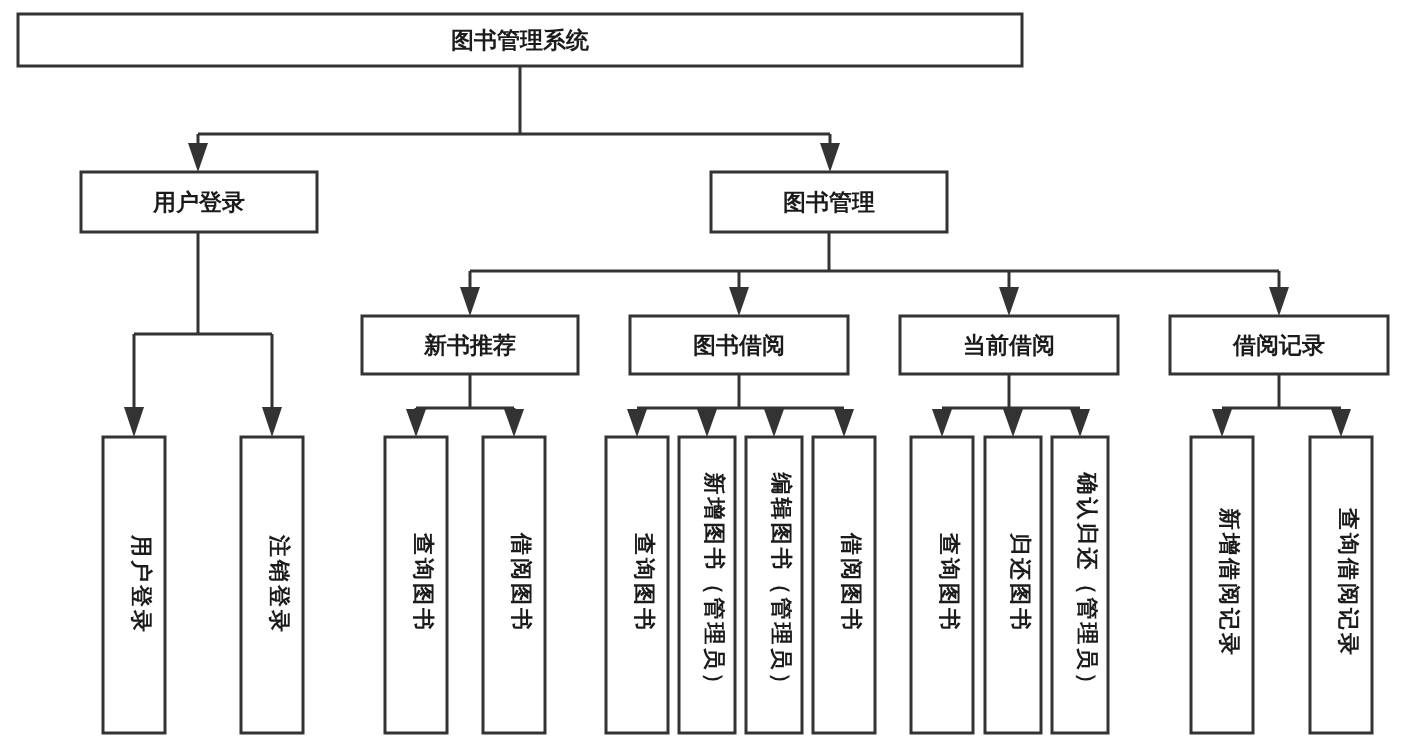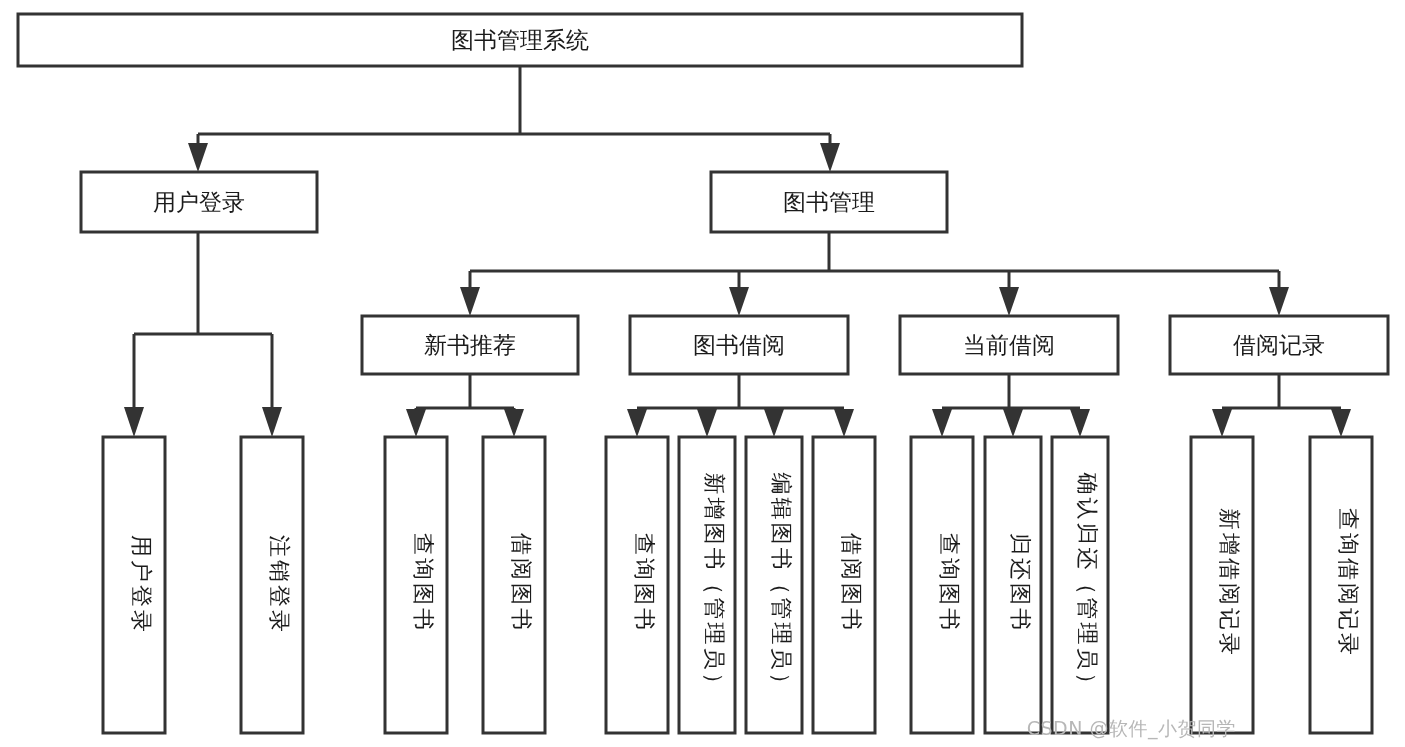--- a/index.html
+++ b/index.html
@@ -12,20 +12,21 @@
     width: 1405px;
     height: 747px;
     font-family: "DejaVu Sans", "Liberation Sans", sans-serif;
     overflow: hidden;
   }
   #diagram-root {
     position: relative;
     width: 1244px;
     height: 747px;
     background: #ffffff;
+    font-weight: bold;
   }
   svg#flowchart {
     display: block;
     width: 1405px;
     height: 747px;
   }
   .node-rect {
     fill: #ffffff;
     stroke: #333333;
     stroke-width: 3;
@@ -221,15 +222,14 @@
       <text class="leaf-label" x="1222" y="583" transform="rotate(90 1222 583)" text-anchor="middle">新增借阅记录</text>
     </g>
 
     <g>
       <rect class="node-rect" x="1310" y="437" width="62" height="296"></rect>
       <text class="leaf-label" x="1341" y="583" transform="rotate(90 1341 583)" text-anchor="middle">查询借阅记录</text>
     </g>
 
   </svg>
 
-  <div class="watermark">CSDN @软件_小贺同学</div>
 
 </div>
 
 </body></html>

